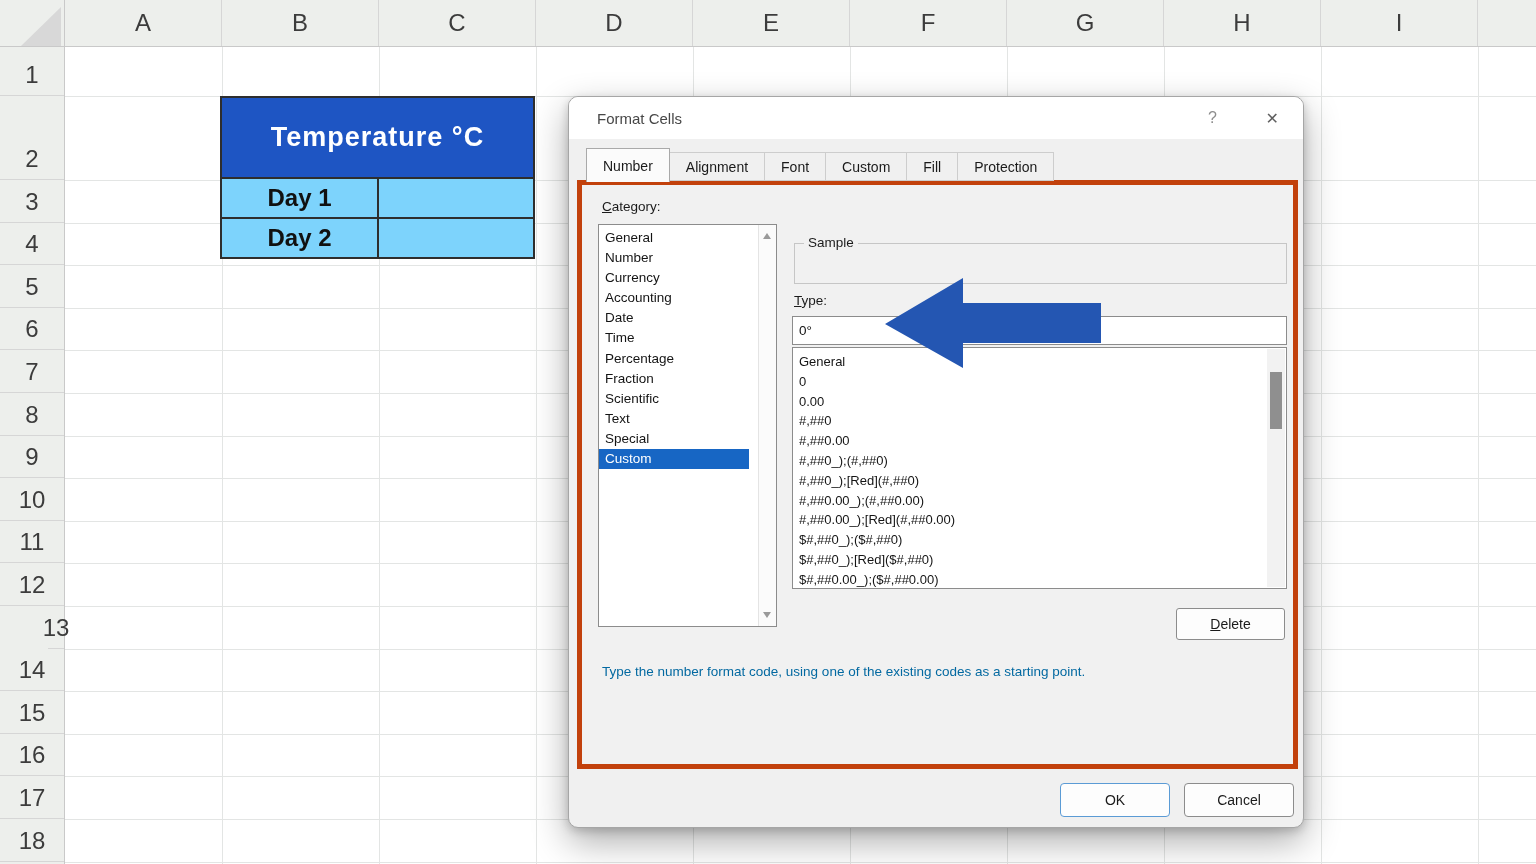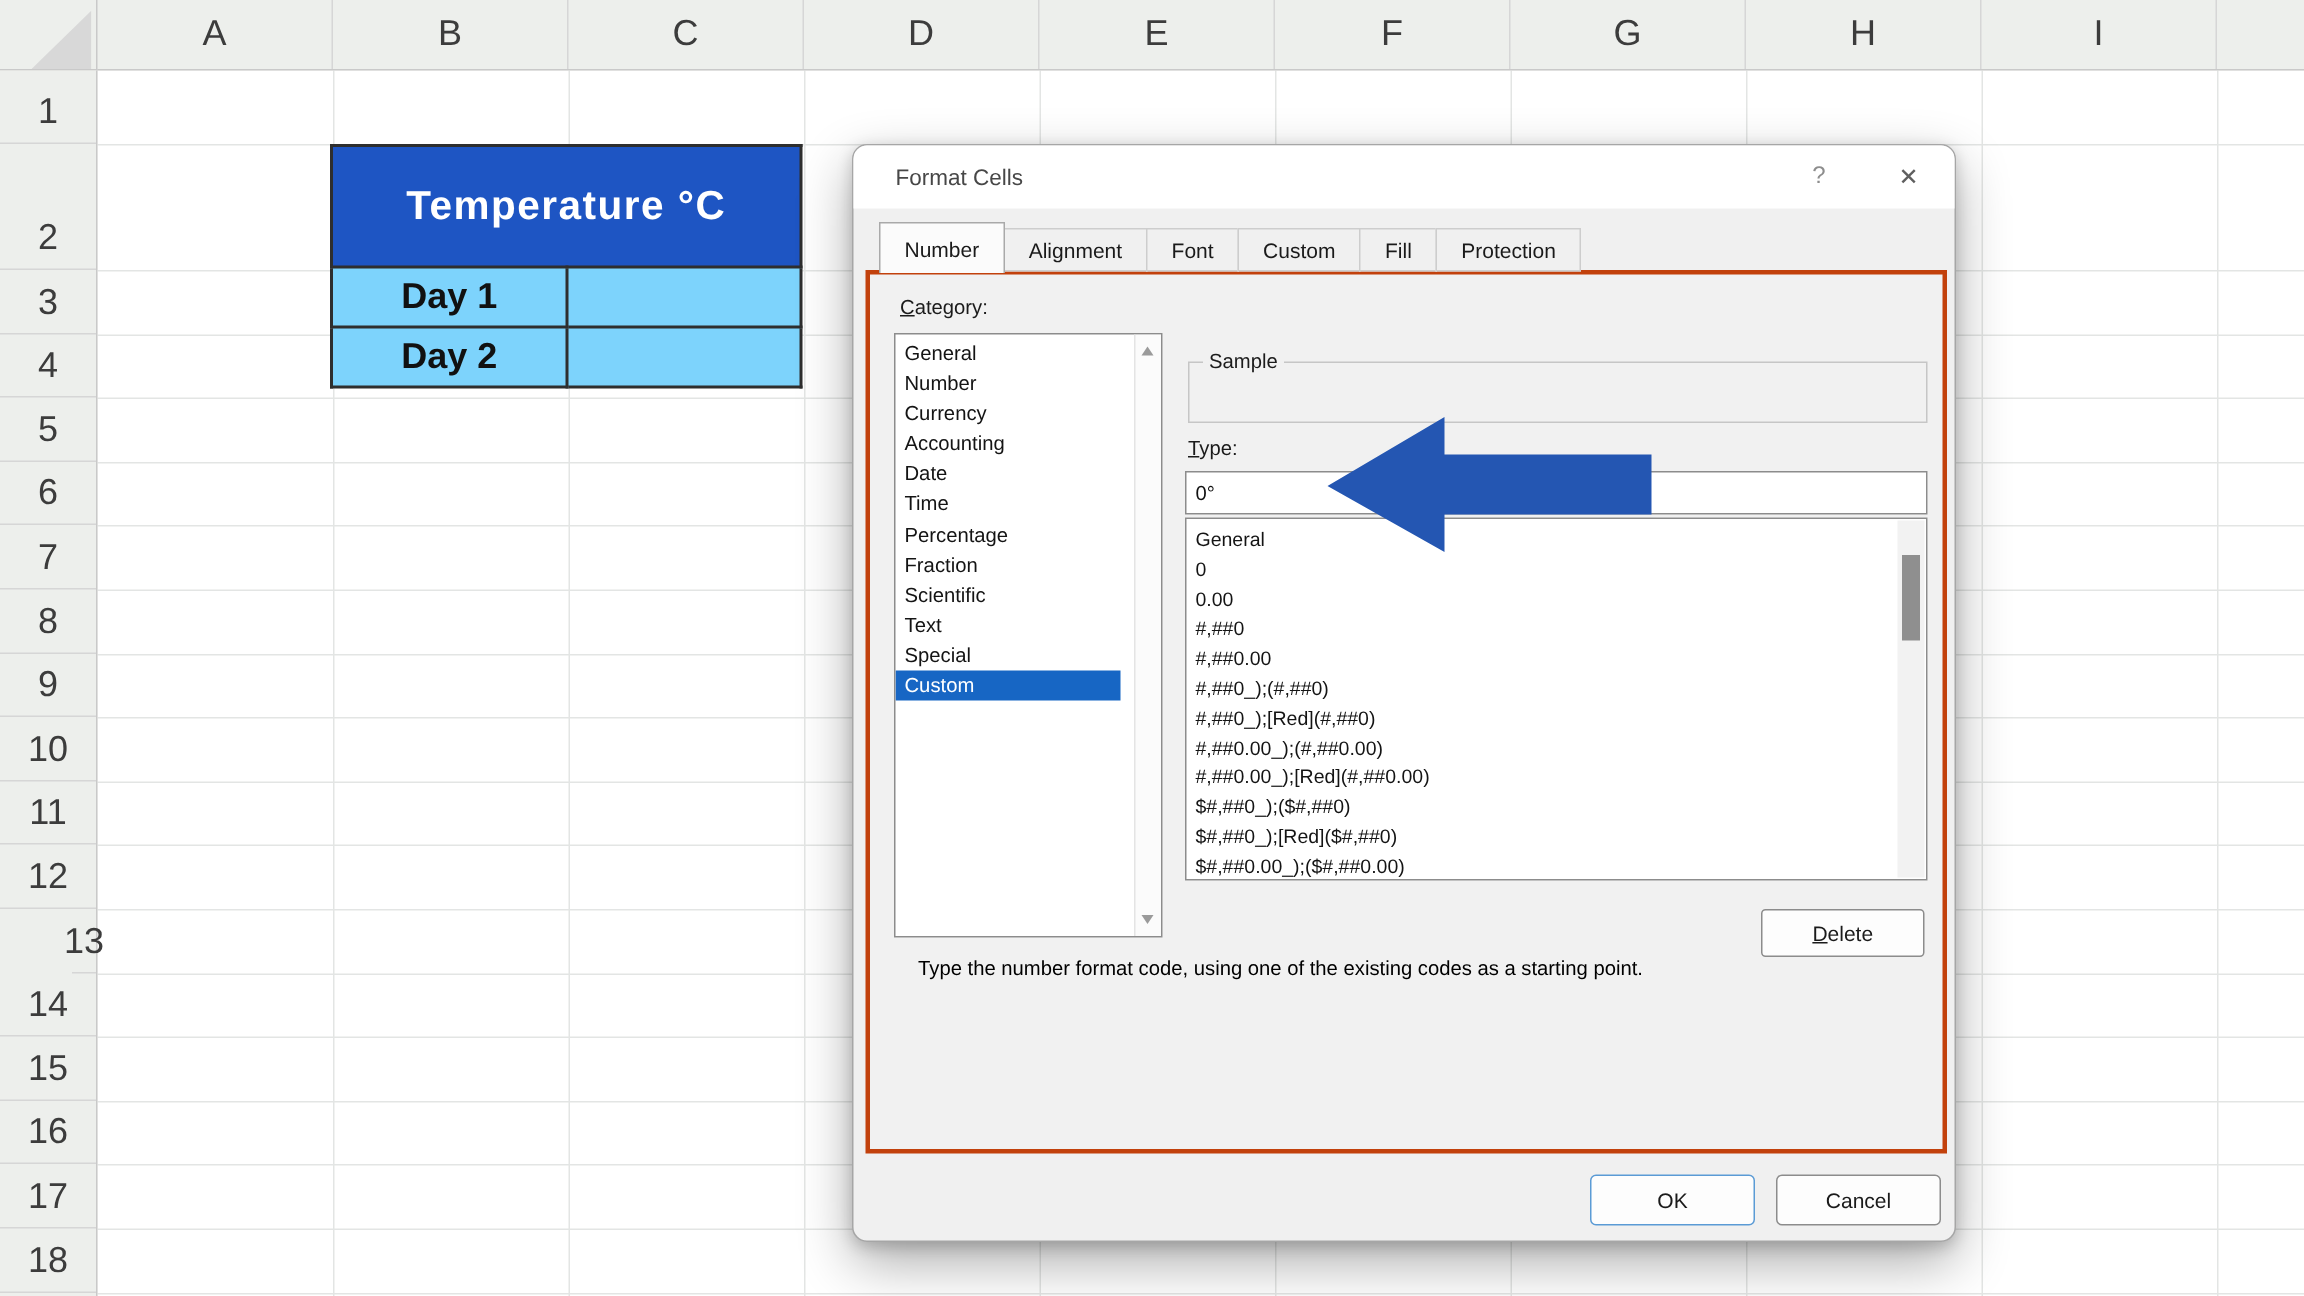--- a/index.html
+++ b/index.html
@@ -69,21 +69,21 @@
   .tab{
     height:29px;display:flex;align-items:center;padding:0 16px;font-size:14px;color:#1a1a1a;
     background:#f0f0f0;border:1px solid #cdcdcd;margin-right:-1px;box-sizing:border-box;
   }
   .tab.active{
     height:34px;background:#fbfbfb;border:1px solid #a9a9a9;border-bottom:none;
     position:relative;z-index:4;margin-bottom:-1px;
   }
   .tab-panel{
     position:absolute;left:8px;top:83px;width:721px;height:589px;
-    border:3px solid #c2410c;box-sizing:border-box;background:#f1f1f1;
+    border:5px solid #c2410c;box-sizing:border-box;background:#f1f1f1;
   }
   .cat-label{position:absolute;left:20px;top:14px;}
   .listbox{
     position:absolute;left:16px;top:39px;width:179px;height:403px;
     background:#ffffff;border:1px solid #8c8c8c;box-sizing:border-box;overflow:hidden;
   }
   .cat-items{list-style:none;margin:0;padding:3px 0 0 0;}
   .cat-items li{font-size:13.5px;line-height:20.1px;padding-left:6px;color:#141414;white-space:nowrap;}
   .cat-items li.selected{color:#ffffff;width:150px;box-sizing:border-box;}
   .cat-scroll{
@@ -112,21 +112,21 @@
   .fmt-items{list-style:none;margin:0;padding:4px 0 0 0;}
   .fmt-items li{font-size:13px;line-height:19.8px;padding-left:6px;color:#141414;white-space:nowrap;}
   .fmt-scroll{position:absolute;top:1px;right:1px;bottom:1px;width:18px;background:#f2f2f2;}
   .fmt-thumb{position:absolute;left:3px;top:23px;width:12px;height:57px;background:#8f8f8f;}
   .btn{
     display:flex;align-items:center;justify-content:center;
     background:#fdfdfd;border:1px solid #8c8c8c;border-radius:3px;
     font-size:14px;color:#1b1b1b;box-sizing:border-box;
   }
   .delete-btn{position:absolute;left:594px;top:423px;width:109px;height:32px;}
-  .help-text{position:absolute;left:20px;top:455px;width:680px;font-size:13.5px;color:#000000;margin-left:12px;}
+  .help-text{position:absolute;left:20px;top:479px;width:680px;font-size:13.5px;color:#0369a1;}
   .ok-btn{position:absolute;left:491px;top:686px;width:110px;height:34px;border-radius:4px;}
   .cancel-btn{position:absolute;left:615px;top:686px;width:110px;height:34px;border-radius:4px;}
   
   .arrow-annot{position:absolute;left:883px;top:276px;z-index:5;}
   u{text-decoration:underline;}
 </style>
 </head>
 <body>
 
 <div class="sheet">

